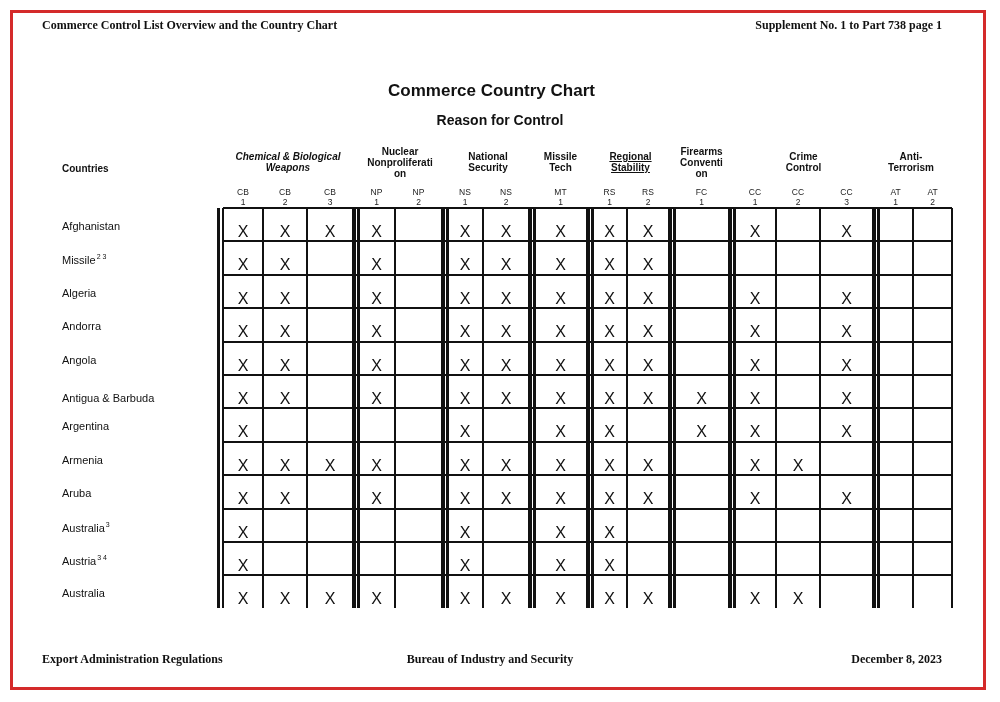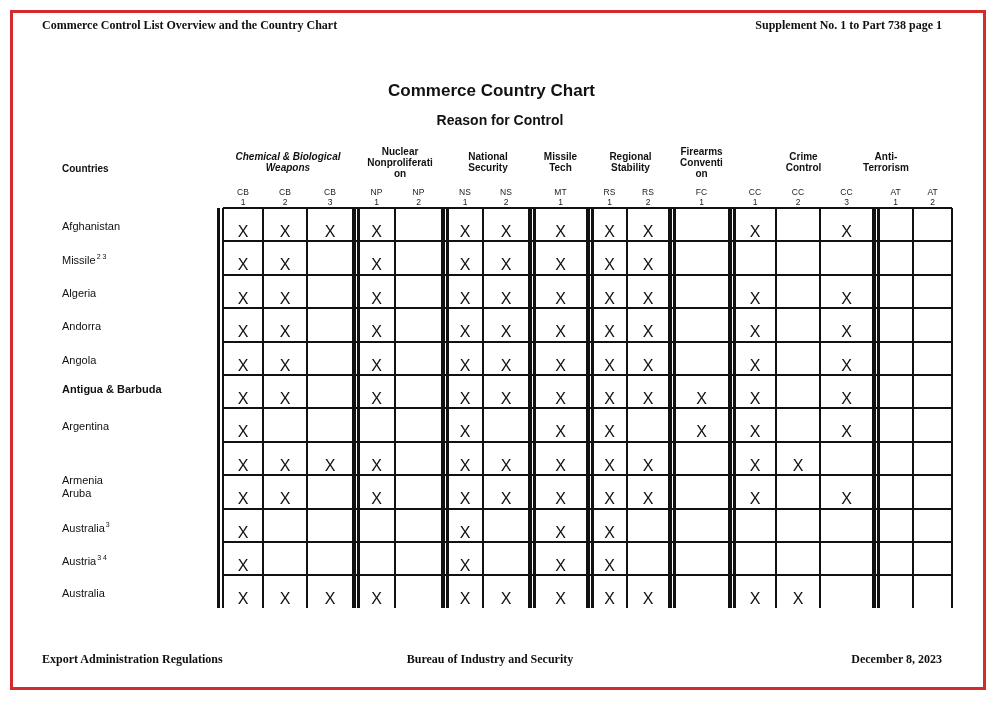--- a/index.html
+++ b/index.html
@@ -50,40 +50,40 @@
         <div>National</div>
         <div>Security</div>
       </div>
     </div>
     <div class="grp" style="left: 528px; width: 65px;">
       <div>
         <div>Missile</div>
         <div>Tech</div>
       </div>
     </div>
-    <div class="grp" style="left: 586px; width: 89px;">
+    <div class="grp" style="left: 586px; width: 89px; text-decoration: underline;">
       <div>
         <div>Regional</div>
         <div>Stability</div>
       </div>
     </div>
     <div class="grp" style="left: 668px; width: 67px;">
       <div>
         <div>Firearms</div>
         <div>Conventi</div>
         <div>on</div>
       </div>
     </div>
     <div class="grp" style="left: 728px; width: 151px;">
       <div>
         <div>Crime</div>
         <div>Control</div>
       </div>
     </div>
-    <div class="grp" style="left: 843px; width: 86px;">
+    <div class="grp" style="left: 868px; width: 86px;">
       <div>
         <div>Anti-</div>
         <div>Terrorism</div>
       </div>
     </div>
     <div class="sub" style="left: 223px; width: 40px;">
       <div>CB</div>
       <div>1</div>
     </div>
     <div class="sub" style="left: 263px; width: 44px;">
@@ -146,23 +146,23 @@
       <div>AT</div>
       <div>2</div>
     </div>
   </div>
 <div id="countries">
     <div class="country" style="top: 220px;"><span>Afghanistan</span></div>
     <div class="country" style="top: 253.4px;"><span>Missile</span><sup>2 3</sup></div>
     <div class="country" style="top: 286.8px;"><span>Algeria</span></div>
     <div class="country" style="top: 320.2px;"><span>Andorra</span></div>
     <div class="country" style="top: 353.6px;"><span>Angola</span></div>
-    <div class="country" style="top: 383px; font-weight: bold;"><span>Antigua &amp; Barbuda</span></div>
+    <div class="country" style="top: 392px;"><span>Antigua &amp; Barbuda</span></div>
     <div class="country" style="top: 420.4px;"><span>Argentina</span></div>
-    <div class="country" style="top: 453.8px; margin-top: 20px;"><span>Armenia</span></div>
+    <div class="country" style="top: 453.8px;"><span>Armenia</span></div>
     <div class="country" style="top: 487.2px;"><span>Aruba</span></div>
     <div class="country" style="top: 520.6px;"><span>Australia</span><sup>3</sup></div>
     <div class="country" style="top: 554px;"><span>Austria</span><sup>3 4</sup></div>
     <div class="country" style="top: 587.4px;"><span>Australia</span></div>
   </div>
 <div id="grid">
     <div class="hline" style="left: 223px; width: 729px; top: 207px;"></div>
     <div class="hline" style="left: 223px; width: 729px; top: 240.4px;"></div>
     <div class="hline" style="left: 223px; width: 729px; top: 273.8px;"></div>
     <div class="hline" style="left: 223px; width: 729px; top: 307.2px;"></div>

